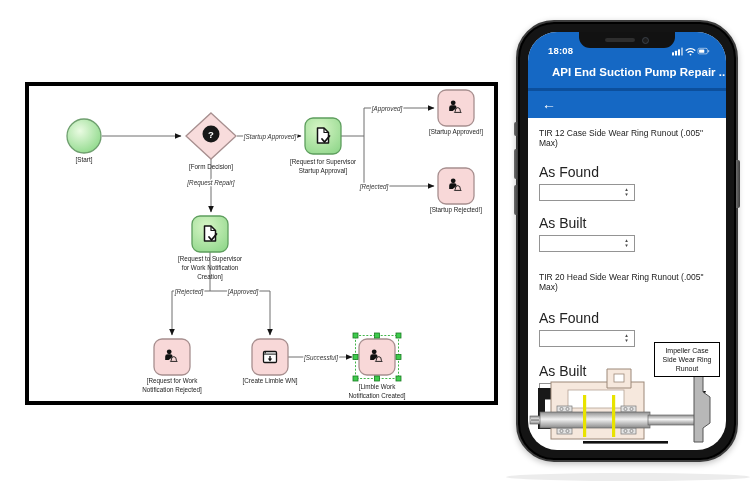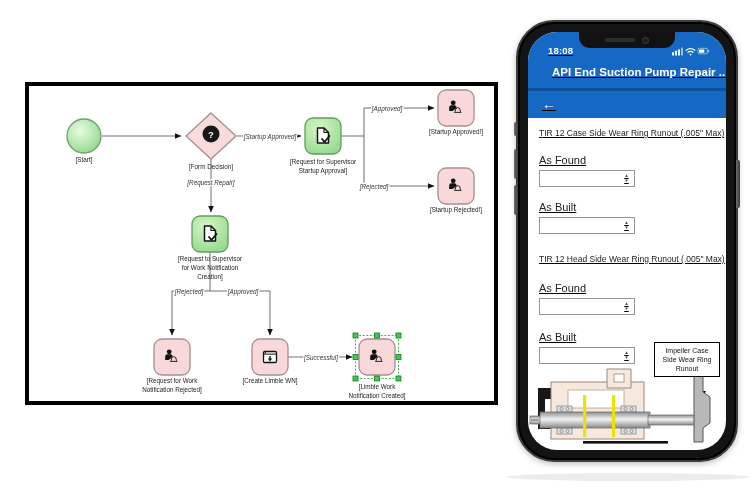--- a/index.html
+++ b/index.html
@@ -19,44 +19,44 @@
   .phone-shadow { position:absolute; left:506px; top:473px; width:244px; height:8px;
                   background:#ececec; border-radius:50%; }
   .phone-frame { position:absolute; left:516px; top:20px; width:222px; height:442px;
                  background:#141414; border:2px solid #3d3d3d; border-radius:38px;
                  box-shadow: inset 0 0 0 2px #000, 0 2px 6px rgba(0,0,0,.25); }
   .side-btn { position:absolute; background:linear-gradient(90deg,#6d6d6d,#3c3c3c); }
   .side-btn.left  { left:-4px; width:4px; border-radius:2px 0 0 2px; }
   .side-btn.right { right:-4px; width:4px; border-radius:0 2px 2px 0; }
 
   .phone-screen { position:absolute; left:10px; top:10px; right:10px; bottom:10px;
-                  background:#fff; border-radius:29px; overflow:hidden;text-decoration:underline; }
+                  background:#fff; border-radius:29px; overflow:hidden; }
 
   .notch { position:absolute; top:0; left:50%; transform:translateX(-50%);
            width:96px; height:16px; background:#121212; border-radius:0 0 11px 11px;
            z-index:6; display:flex; align-items:center; justify-content:center; gap:7px; }
   .speaker { width:30px; height:4px; background:#2e2e2e; border-radius:2px; }
   .camera  { width:7px; height:7px; background:#1d1d1d; border:1.5px solid #3a4048; border-radius:50%; }
 
   .blue-top { background:#1568c4; color:#fff; }
   .status-row { height:27px; display:flex; justify-content:space-between; align-items:flex-end;
                 padding:0 16px 3px 20px; }
   .status-time { font-size:9.5px; font-weight:bold; letter-spacing:.2px; }
   .app-header { display:flex; align-items:center; gap:10px; padding:7px 12px 10px 14px; }
   .hamburger { width:15px; display:flex; flex-direction:column; gap:2.5px; cursor:pointer; }
   .hamburger i { display:block; height:2px; background:#fff; border-radius:1px; }
   .app-title { font-size:11.5px; font-weight:bold; white-space:nowrap; }
   .blue-divider { height:3px; background:#0c4f9c; }
   .sub-header { display:flex; align-items:center; gap:10px; padding:7px 12px 8px 14px; }
   .back-arrow { font-size:14px; font-weight:bold; line-height:12px; cursor:pointer; }
   .sub-title { font-size:10.5px; font-weight:bold; white-space:nowrap; }
 
-  .phone-body { position:relative; padding:10px 0 0 11px; color:#1a1a1a; }
+  .phone-body { position:relative; padding:10px 20px 0 11px; color:#1a1a1a; }
   .q-title { font-size:8.5px; color:#222; }
-  .fld-label { font-size:11px; color:#222; }
+  .fld-label { font-size:14px; color:#222; }
   .stepper { margin-top:4px; width:96px; height:17px; border:1px solid #949494; background:#fff;
              display:flex; align-items:stretch; }
   .stepper input { flex:1; border:0; outline:none; min-width:0; font-size:9px; padding:0 3px;
                    font-family:"Liberation Sans",sans-serif; }
   .stepper .arrows { width:15px; display:flex; flex-direction:column; align-items:center;
                      justify-content:center; line-height:1; color:#4a4a4a; cursor:pointer; }
   .stepper .arrows span { font-size:4.6px; display:block; }
 
   .mt16 { margin-top:16px; } .mt14 { margin-top:14px; } .mt20 { margin-top:20px; } .mt18 { margin-top:18px; }
 
@@ -286,21 +286,21 @@
 
       <div class="fld-label mt14">As Built</div>
       <div class="stepper">
         <input type="text" value="" style="">
         <div class="arrows">
           <span>▲</span>
           <span>▼</span>
         </div>
       </div>
 
-      <div class="q-title mt20">TIR 12 Head Side Wear Ring Runout (.005" Max)</div>
+      <div class="q-title mt20">TIR 20 Head Side Wear Ring Runout (.005" Max)</div>
 
       <div class="fld-label mt18">As Found</div>
       <div class="stepper">
         <input type="text" value="" style="">
         <div class="arrows">
           <span>▲</span>
           <span>▼</span>
         </div>
       </div>
 

